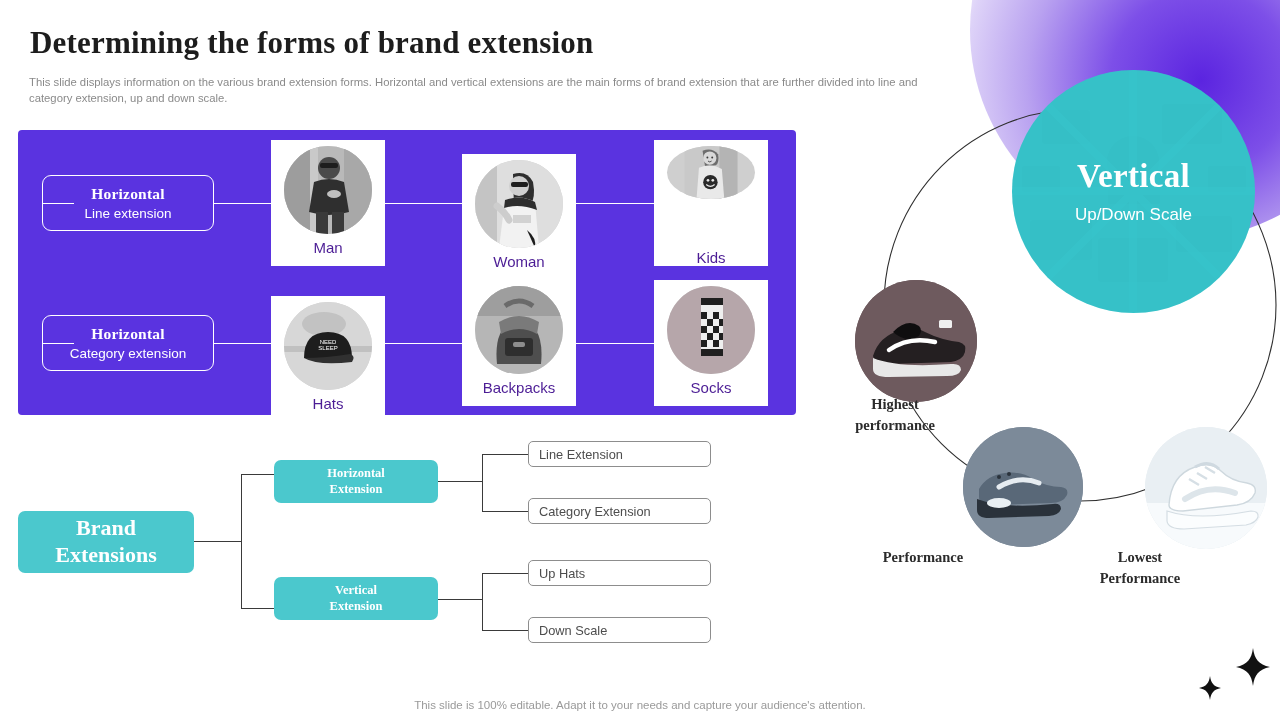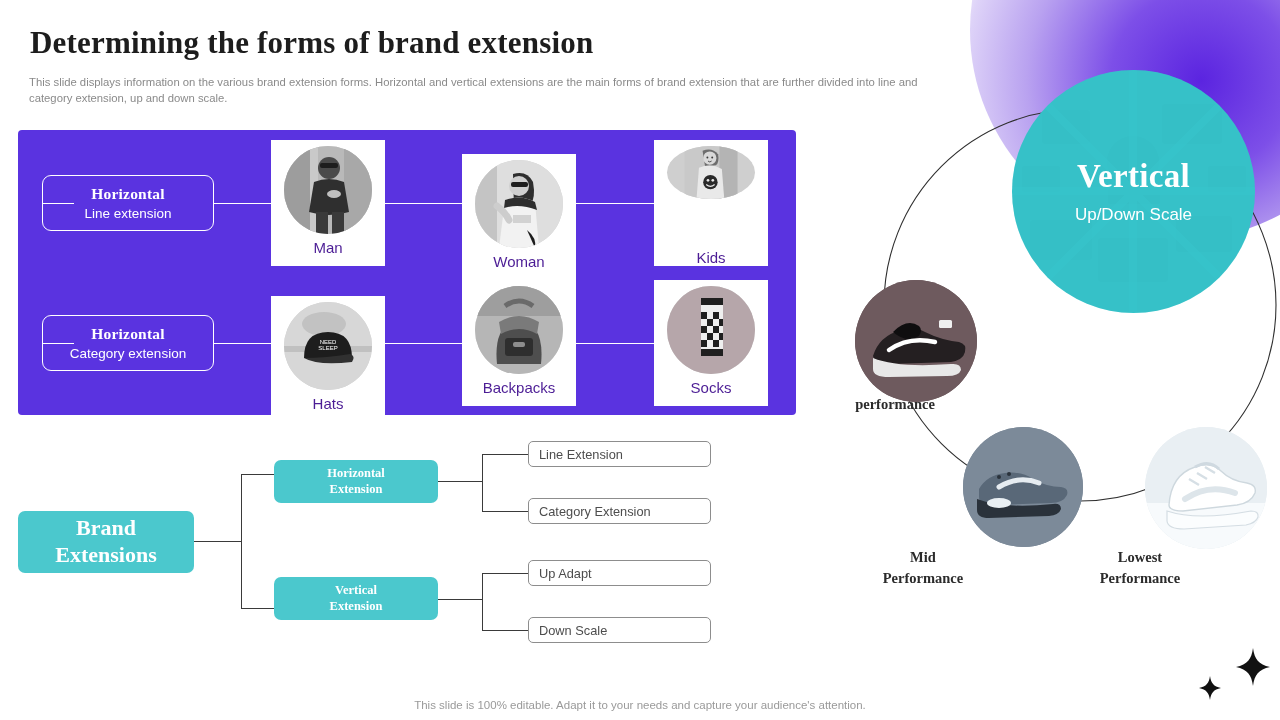--- a/index.html
+++ b/index.html
@@ -284,21 +284,21 @@
     <div class="tline" style="left:482px; top:29px; width:47px; height:1px;"></div>
     <div class="tline" style="left:482px; top:86px; width:47px; height:1px;"></div>
 
     <div class="tline" style="left:438px; top:174px; width:45px; height:1px;"></div>
     <div class="tline" style="left:482px; top:148px; width:1px; height:57px;"></div>
     <div class="tline" style="left:482px; top:148px; width:47px; height:1px;"></div>
     <div class="tline" style="left:482px; top:205px; width:47px; height:1px;"></div>
 
     <div class="lbox" style="left:528px; top:16px; width:183px; height:26px;">Line Extension</div>
     <div class="lbox" style="left:528px; top:73px; width:183px; height:26px;">Category Extension</div>
-    <div class="lbox" style="left:528px; top:135px; width:183px; height:26px;">Up Adapt</div>
+    <div class="lbox" style="left:528px; top:135px; width:183px; height:26px;">Up Hats</div>
     <div class="lbox" style="left:528px; top:192px; width:183px; height:26px;">Down Scale</div>
   </div>
 
   <div class="circ-wrap">
 
     <svg width="480" height="560" style="position:absolute;left:0;top:0;" aria-hidden="true">
       <circle cx="280" cy="250" r="196" fill="none" stroke="#2f2f2f" stroke-width="1.1"></circle>
     </svg>
 
     <div class="big-circle" style="background:#3fcbd2;">
@@ -330,36 +330,36 @@
       <svg viewBox="0 0 122 122" style="width:100%;height:100%;" aria-hidden="true">
         <rect width="122" height="122" fill="#6e5a5e"></rect>
         <path d="M18 76 q6 -20 28 -26 q14 -4 24 2 q16 8 34 10 q8 2 6 10 q-2 8 -14 10 l-60 2 q-16 0 -18 -8 Z" fill="#241f21"></path>
         <path d="M18 78 q24 10 78 6 q10 -1 10 6 q-2 6 -14 6 l-58 1 q-16 0 -16 -8 Z" fill="#e8e8e8"></path>
         <path d="M38 52 q14 -14 26 -6 q4 4 0 10 q-12 8 -26 -4 Z" fill="#0f0e0f"></path>
         <path d="M34 70 q20 -14 46 -8" stroke="#ffffff" stroke-width="4.5" fill="none" stroke-linecap="round"></path>
         <rect x="84" y="40" width="13" height="8" rx="1.5" fill="#f0f0f0"></rect>
       </svg>
     </div>
     <div class="node-label" style="left:0px; top:339px; width:190px;">
+      <div>Highest</div>
       <div>performance</div>
     </div>
 
     <div class="node-circle" style="left:163px; top:372px; width:120px; height:120px; background:#7c8a99;">
       <svg viewBox="0 0 120 120" style="width:100%;height:100%;" aria-hidden="true">
         <rect width="120" height="120" fill="#7c8a99"></rect>
         <path d="M16 62 q8 -14 26 -16 q16 -2 28 6 q14 8 28 8 q8 1 6 8 q-4 8 -16 8 l-58 2 q-14 0 -14 -8 Z" fill="#596878"></path>
         <path d="M14 72 q26 10 76 5 q8 -1 8 5 q-2 6 -12 7 l-60 2 q-12 0 -12 -8 Z" fill="#2a323b"></path>
         <path d="M36 60 q20 -12 40 -4" stroke="#e6ecf1" stroke-width="5" fill="none" stroke-linecap="round"></path>
         <ellipse cx="36" cy="76" rx="12" ry="5" fill="#e9eff3"></ellipse>
         <circle cx="36" cy="50" r="2" fill="#2a323b"></circle>
         <circle cx="46" cy="47" r="2" fill="#2a323b"></circle>
       </svg>
     </div>
     <div class="node-label" style="left:28px; top:492px; width:190px;">
-      <div>Mid</div>
       <div>Performance</div>
     </div>
 
     <div class="node-circle" style="left:345px; top:372px; width:122px; height:122px; background:#e8eef2;">
       <svg viewBox="0 0 122 122" style="width:100%;height:100%;" aria-hidden="true">
         <rect width="122" height="122" fill="#e9eff3"></rect>
         <rect x="0" y="76" width="122" height="46" fill="#f7fafc"></rect>
         <path d="M24 78 q2 -30 26 -38 q16 -6 26 4 q10 10 26 12 q10 2 8 10 q-4 10 -18 12 l-54 6 q-14 0 -14 -6 Z" fill="#ffffff" stroke="#ced8de" stroke-width="1.4"></path>
         <path d="M22 84 q30 10 84 0 q8 0 7 6 q-2 6 -12 8 l-62 4 q-16 0 -17 -8 Z" fill="#fbfdfe" stroke="#d4dde3" stroke-width="1.2"></path>
         <path d="M40 72 q24 -16 50 -6" stroke="#dde5ea" stroke-width="6" fill="none" stroke-linecap="round"></path>

